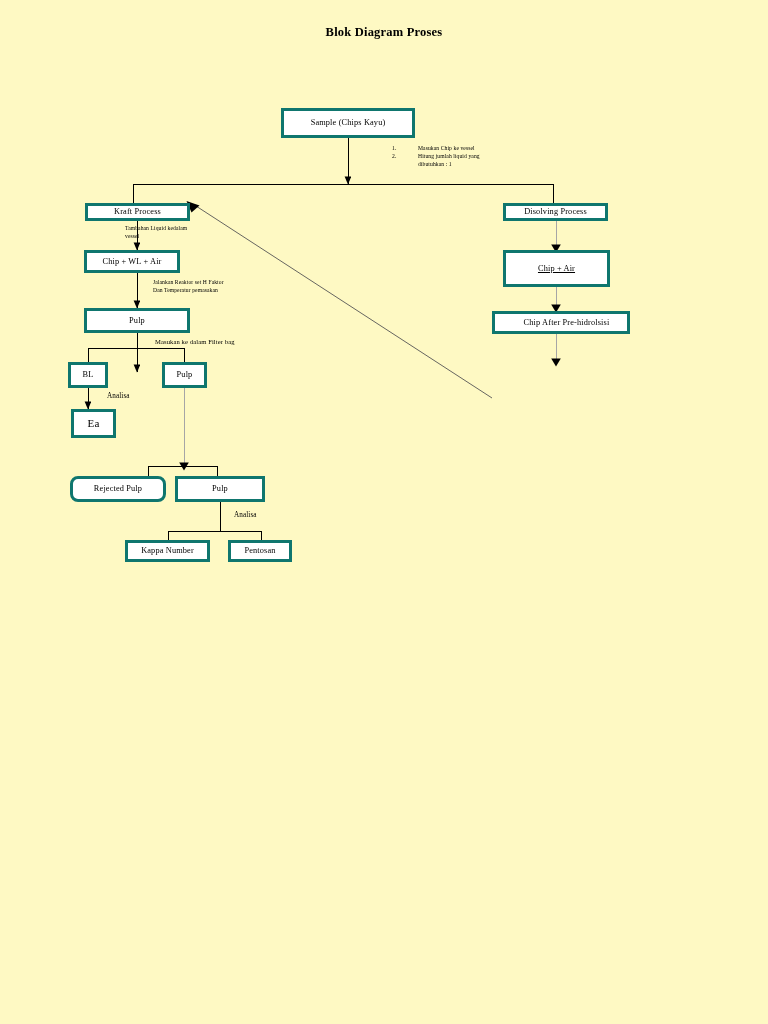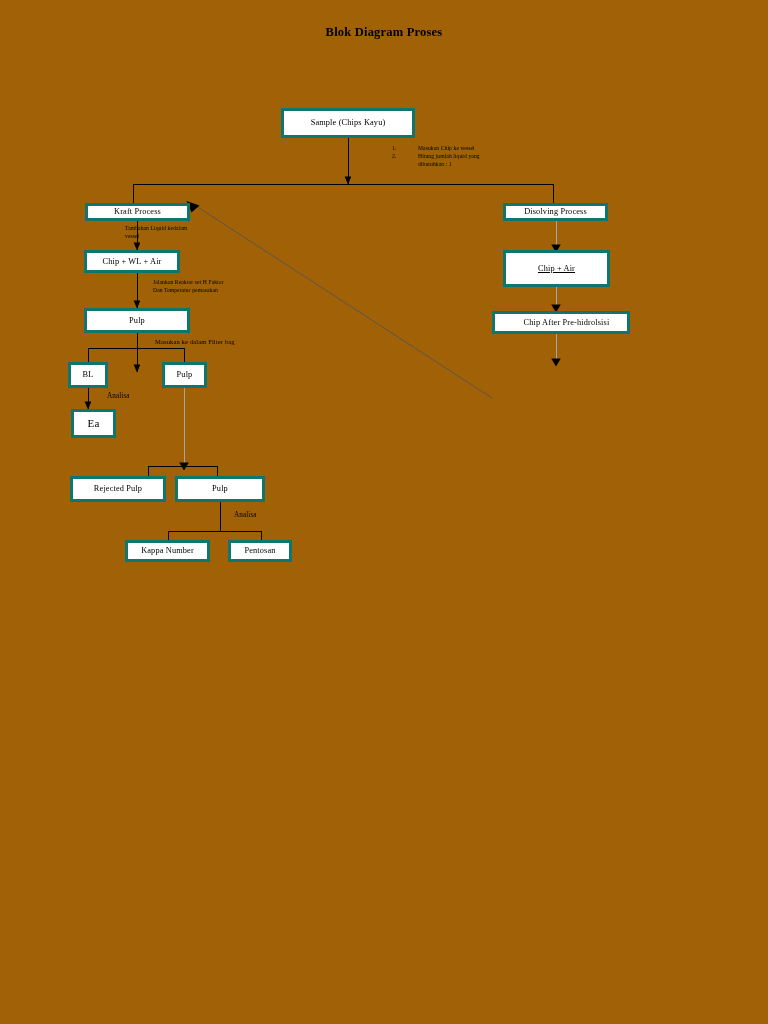--- a/index.html
+++ b/index.html
@@ -9,21 +9,21 @@
     background: #ffffff;
   }
   body {
     font-family: "Liberation Serif", "DejaVu Serif", serif;
     color: #000000;
   }
   #page {
     position: relative;
     width: 768px;
     height: 1024px;
-    background: #a16207;
+    background: #fef9c3;
     overflow: hidden;
   }
   #diagram-svg {
     position: absolute;
     left: 0;
     top: 0;
     width: 768px;
     height: 1024px;
   }
   .page-title {
@@ -177,21 +177,21 @@
 
   <div class="node" style="left:492px; top:311px; width:138px; height:23px;padding-left:11px;">Chip After Pre-hidrolsisi</div>
 
   <div class="node" style="left:68px; top:362px; width:40px; height:26px;">BL</div>
 
   <div class="node" style="left:162px; top:362px; width:45px; height:26px;">Pulp</div>
 
 
   <div class="node big" style="left:71px; top:409px; width:45px; height:29px;">Ea</div>
 
-  <div class="node" style="left:70px; top:476px; width:96px; height:26px;">Rejected Pulp</div>
+  <div class="node" style="left:70px; top:476px; width:96px; height:26px;border-radius:8px;">Rejected Pulp</div>
 
   <div class="node" style="left:175px; top:476px; width:90px; height:26px;">Pulp</div>
 
   <div class="node" style="left:125px; top:540px; width:85px; height:22px;">Kappa Number</div>
 
   <div class="node" style="left:228px; top:540px; width:64px; height:22px;">Pentosan</div>
 
   <div class="numlist" style="left:392px; top:144px;">
     <div class="row">
       <span class="num">1.</span>

